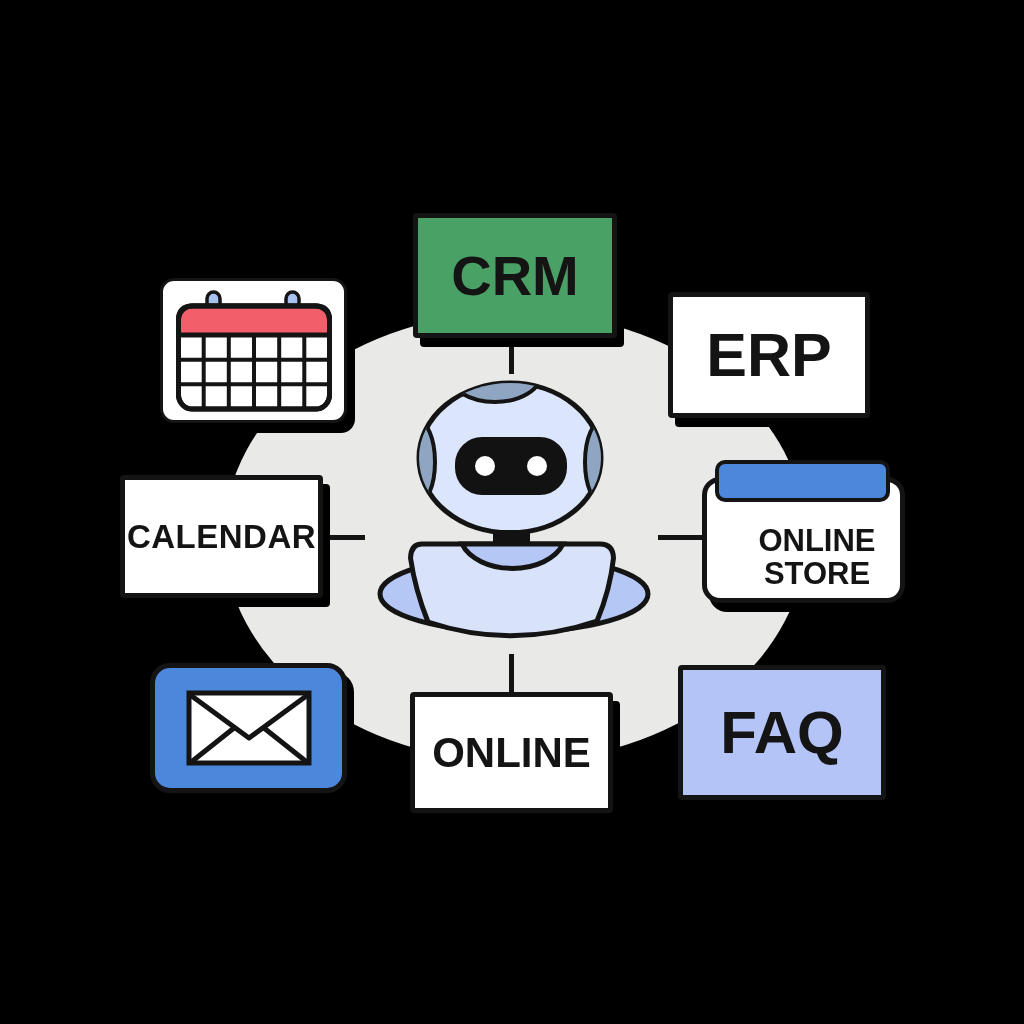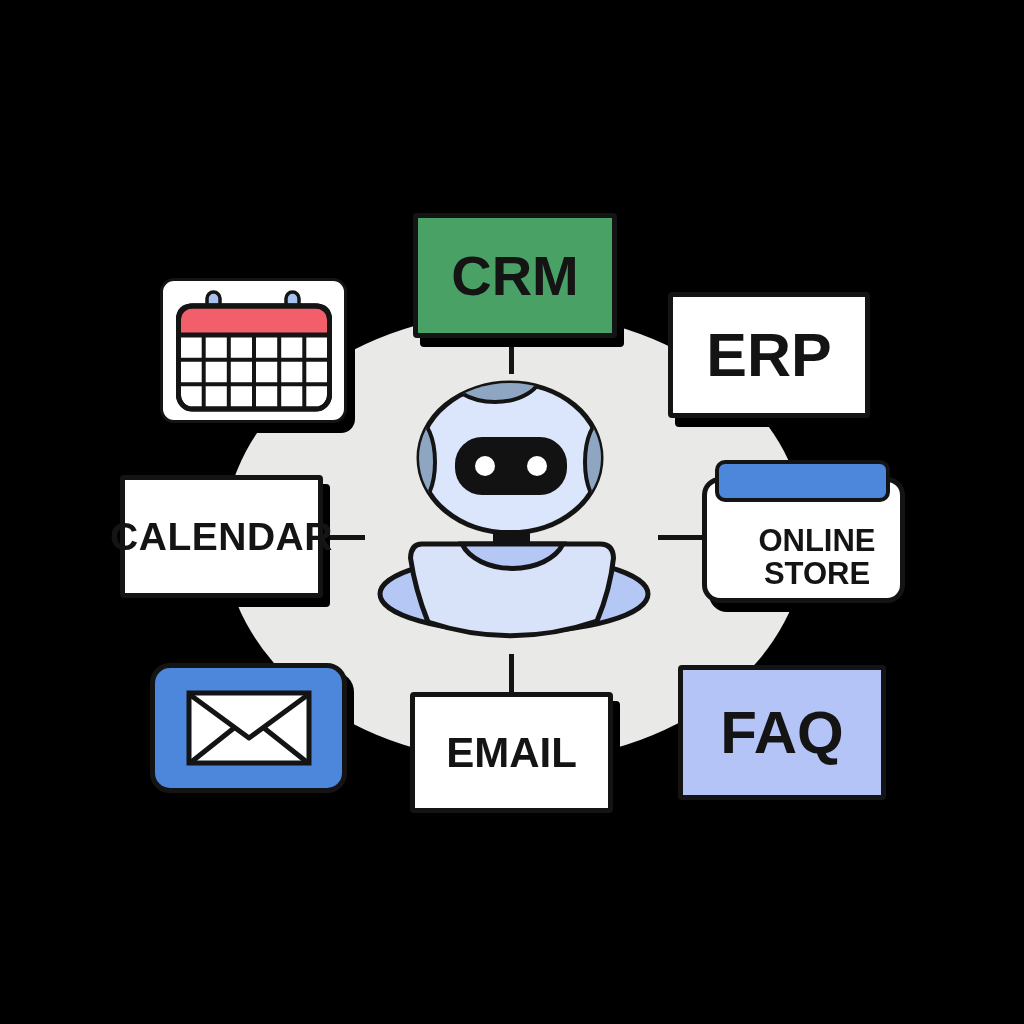--- a/index.html
+++ b/index.html
@@ -17,21 +17,21 @@
     position:absolute; box-sizing:border-box;
     border:5px solid #141414; border-radius:4px;
     box-shadow:7px 9px 0 #000;
     display:flex; align-items:center; justify-content:center;
     font-weight:bold; color:#141414; text-align:center;
   }
   #node-crm      { left:413px; top:213px; width:204px; height:125px; font-size:56px; }
   #node-erp      { left:668px; top:292px; width:202px; height:126px; font-size:61px; }
   #node-faq      { left:678px; top:665px; width:208px; height:135px; font-size:60px; }
   #node-email    { left:410px; top:692px; width:203px; height:121px; font-size:42px; }
-  #node-calendar { left:120px; top:475px; width:203px; height:123px; font-size:39px; letter-spacing:0.5px; }
+  #node-calendar { left:120px; top:475px; width:203px; height:123px; font-size:33px; letter-spacing:0.5px; }
 
   
   #node-online-store { position:absolute; left:702px; top:460px; width:203px; height:143px; }
   #store-panel {
     position:absolute; left:0; top:17px; width:203px; height:126px; box-sizing:border-box;
     border:5px solid #141414; border-radius:18px;
     box-shadow:7px 9px 0 #000;
     display:flex; align-items:center; justify-content:center;
     padding-top:34px; font-weight:bold; font-size:31px; line-height:1.08; color:#141414;padding-left:27px;
   }
@@ -111,21 +111,21 @@
       </div>
     </div>
     <div id="store-header" style="background-color: rgb(77, 135, 219);"></div>
   </div>
 
   <div class="node" id="node-faq" style="background-color: rgb(181, 196, 247);">
     <span>FAQ</span>
   </div>
 
   <div class="node" id="node-email" style="background-color: rgb(255, 255, 255);">
-    <span>EMAIL</span>
+    <span>ONLINE</span>
   </div>
 
   <div class="node" id="node-calendar" style="background-color: rgb(255, 255, 255);">
     <span>CALENDAR</span>
   </div>
 
   <div id="email-icon-tile" style="background-color: rgb(77, 135, 219);">
     <svg width="126" height="76" viewBox="0 0 126 76">
       <rect x="3" y="3" width="120" height="70" stroke="#141414" stroke-width="5" style="fill: rgb(255, 255, 255);"></rect>
       <path d="M 3 4 L 63 48 L 123 4" fill="none" stroke="#141414" stroke-width="5" stroke-linejoin="round"></path>

